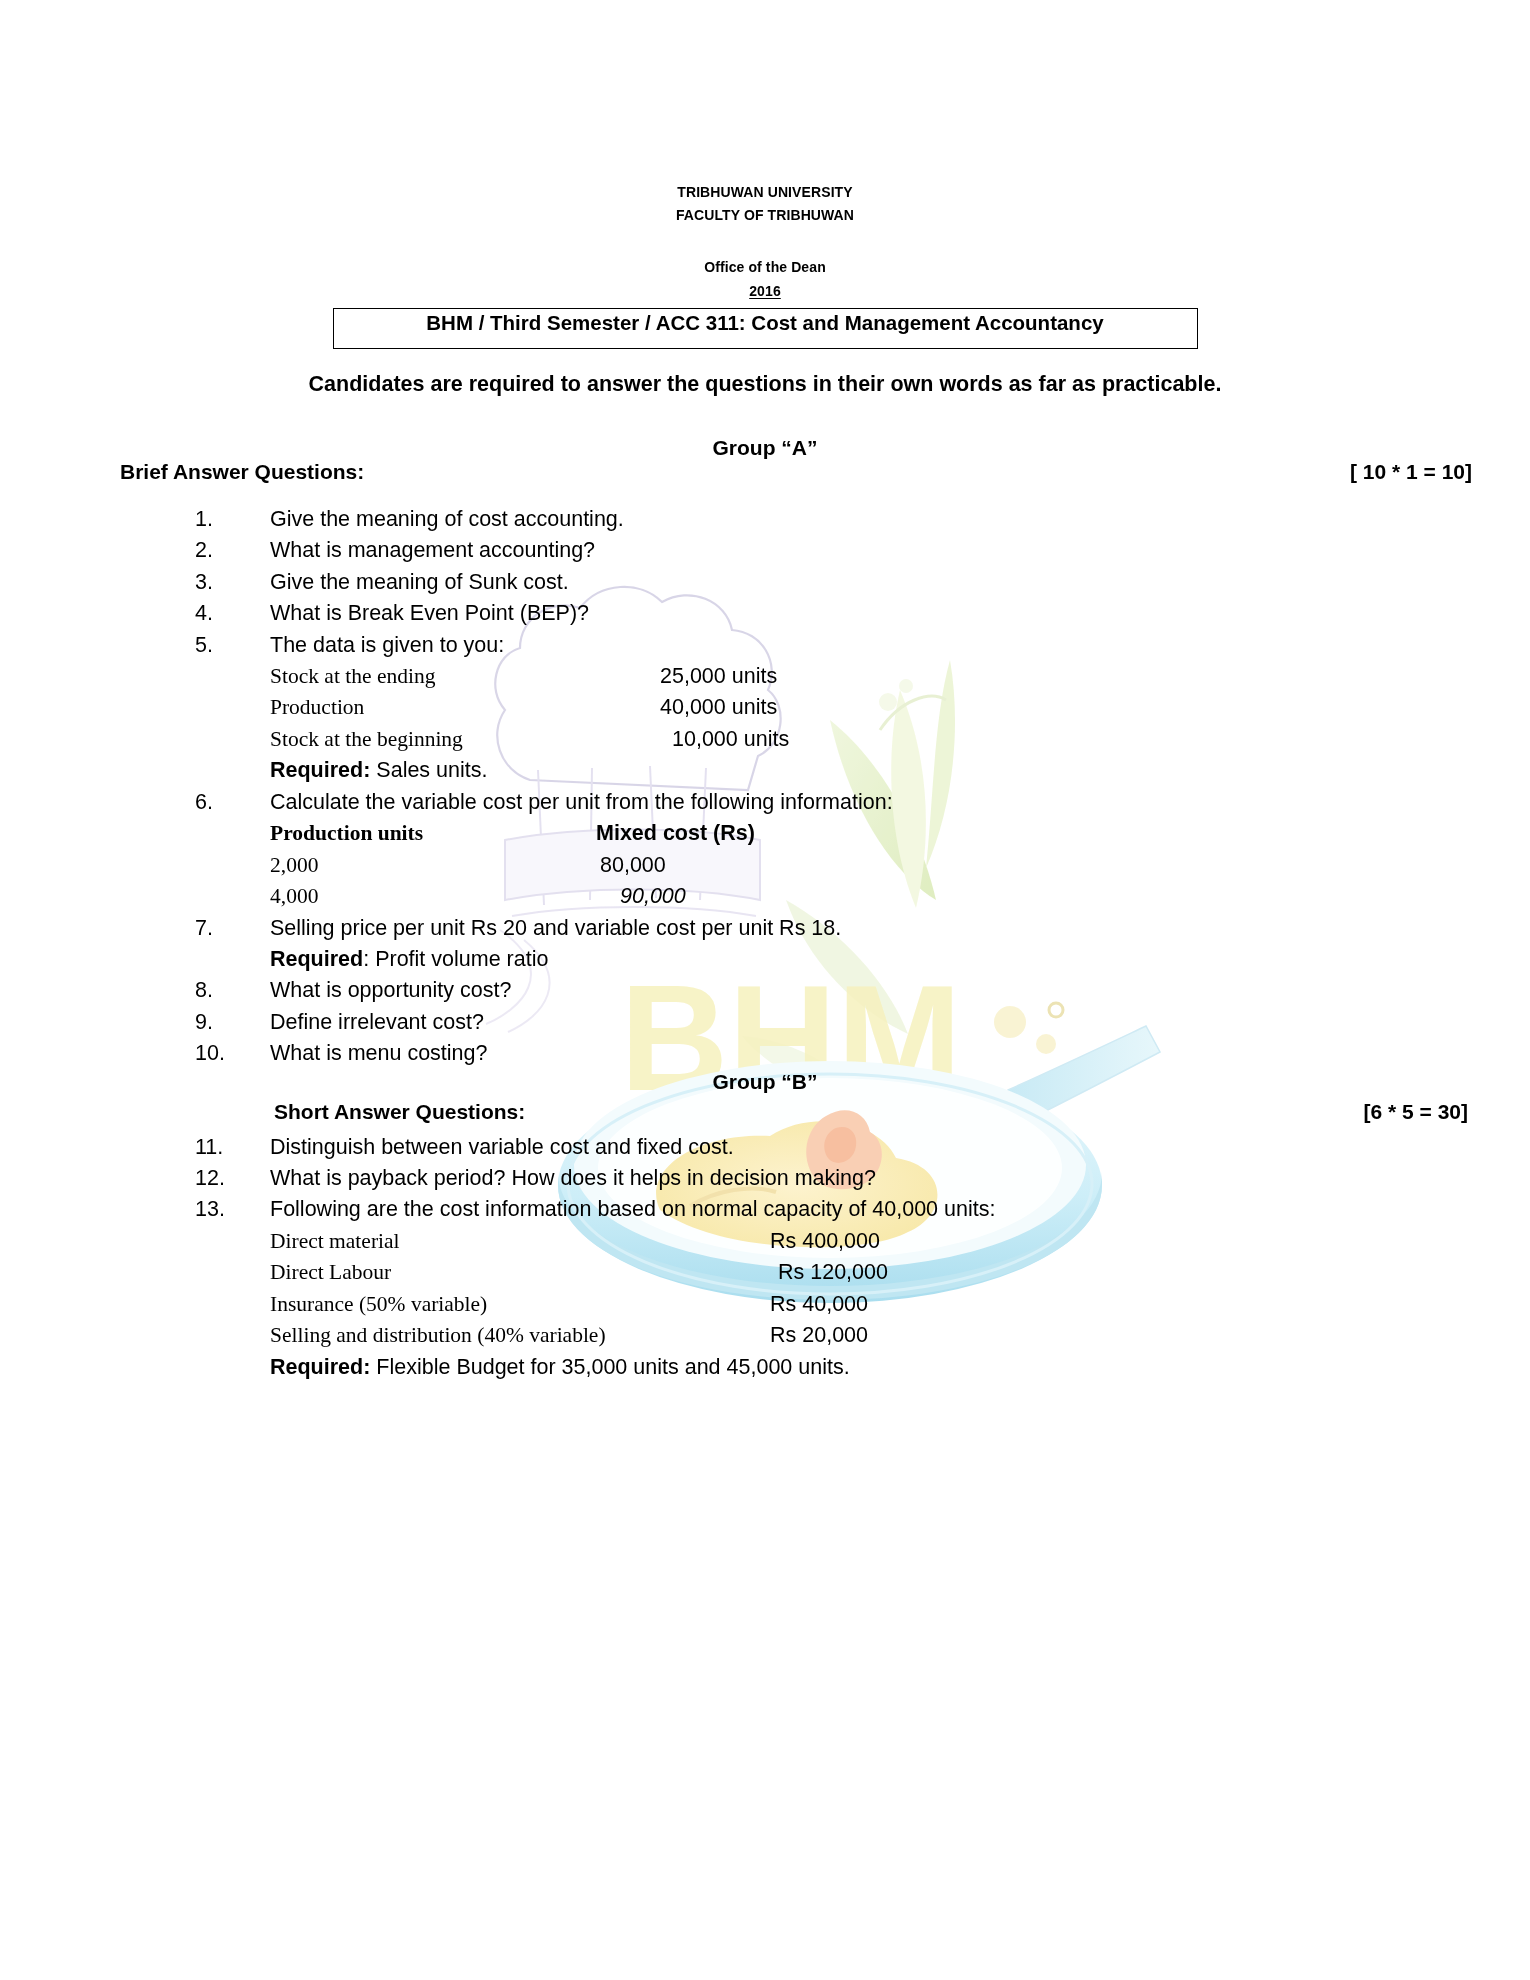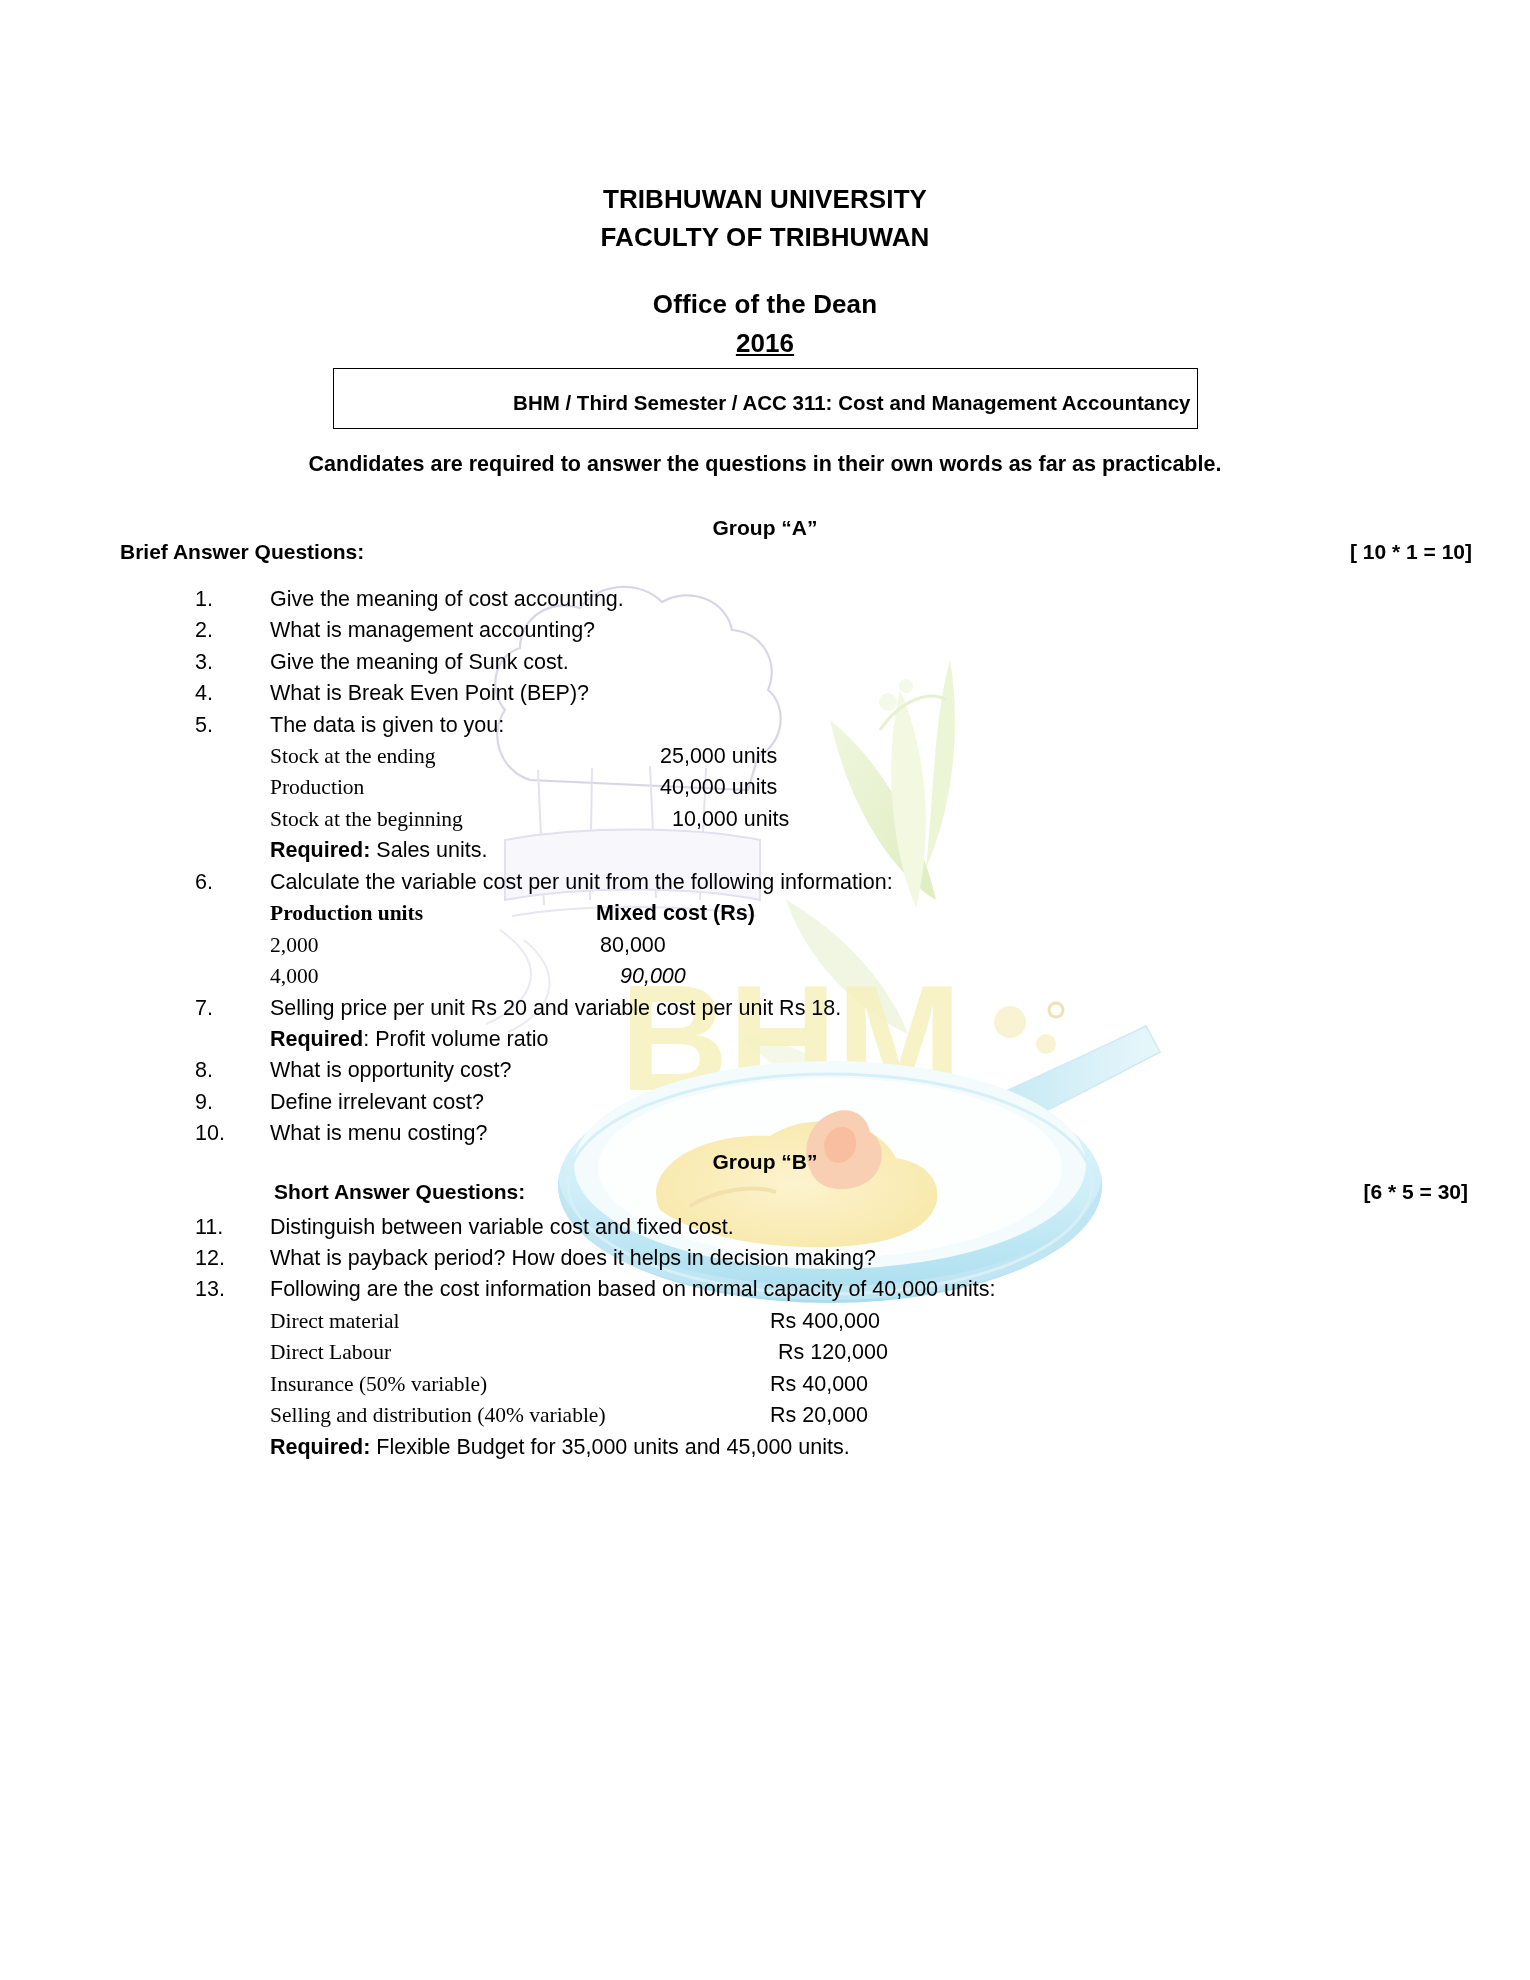--- a/index.html
+++ b/index.html
@@ -33,41 +33,41 @@
   
   .content {
     position: relative;
     z-index: 2;
     padding: 0;
   }
 
   .hdr {
     text-align: center;
     font-weight: bold;
-    font-size: 26px;
+    font-size: 14px;
     letter-spacing: .1px;
   }
   .hdr-1 { margin-top: 184px; }
   .hdr-2 { margin-top: 7px; }
   .hdr-3 { margin-top: 36px; }
   .hdr-year {
     margin-top: 8px;
     text-decoration: underline;
     text-underline-offset: 2px;
   }
 
   .course-box {
     box-sizing: border-box;
     width: 865px;
     margin: 9px auto 0 auto;
     border: 1.5px solid #000;
-    text-align: right;
+    text-align: center;
     font-weight: bold;
     font-size: 20.5px;
-    padding: 22px 6px 13px 6px;
+    padding: 2px 6px 13px 6px;
   }
 
   .instruction {
     text-align: center;
     font-weight: bold;
     font-size: 21.5px;
     margin-top: 23px;
   }
 
   .group-title {

